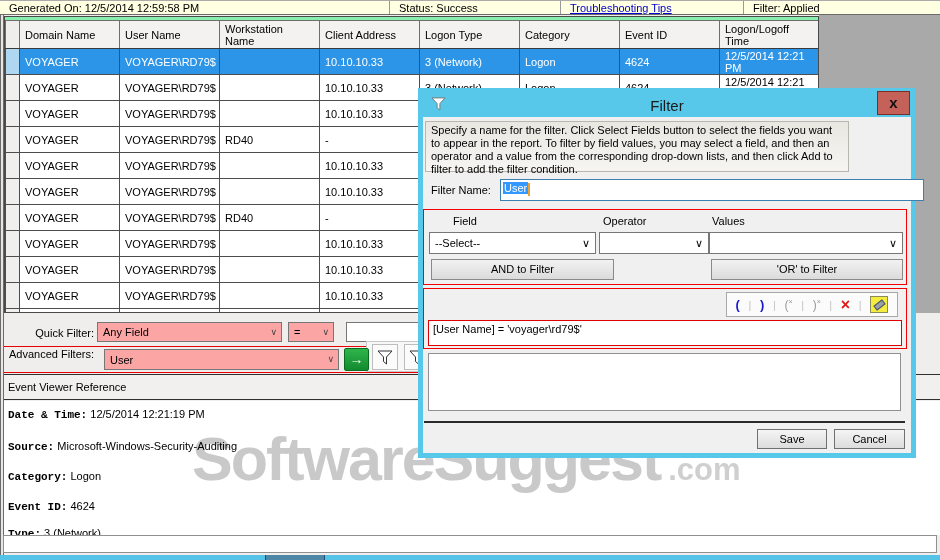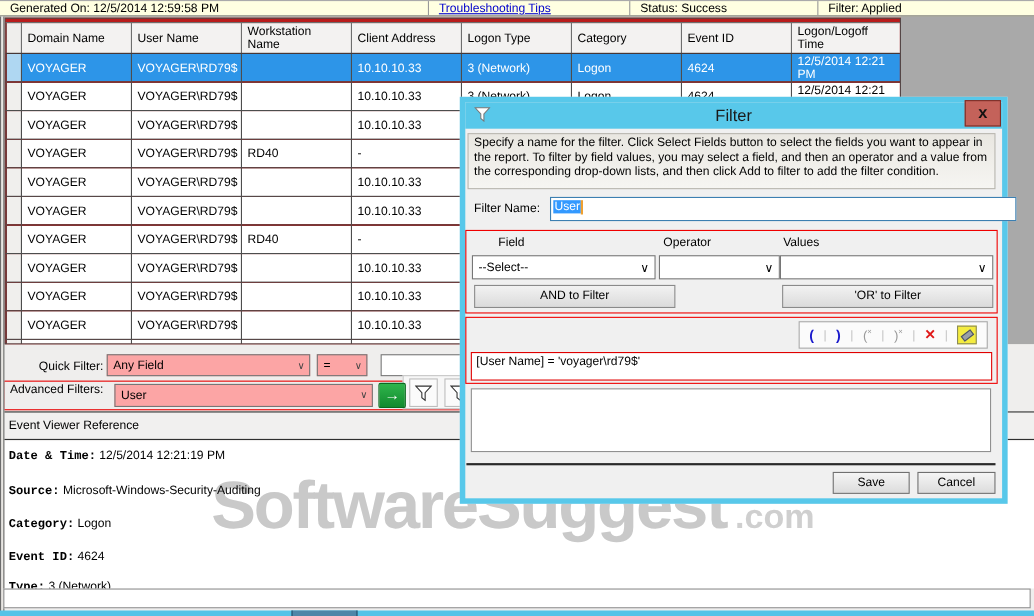--- a/index.html
+++ b/index.html
@@ -12,21 +12,21 @@
   .topbar .seg { height:100%; display:flex; align-items:center; padding-left:9px; border-right:1px solid #999; }
   .topbar .s1 { width:390px; } .topbar .s2 { width:171px; } .topbar .s3 { width:183px; } .topbar .s4 { flex:1; border-right:none; }
   .link { color:#0000CC; text-decoration:underline; cursor:pointer; }
 
   
   .left-frame { left:0; top:15px; width:4px; height:545px; background:#E8E6E2; border-left:1px solid #6c6c6c; border-right:1px solid #6c6c6c; z-index:4; }
   .right-gray { left:819px; top:15px; width:121px; height:298px; background:#A9A9A9; z-index:1; }
   .lower-bg  { left:0; top:313px; width:940px; height:247px; background:#EFEEED; z-index:1; }
 
   
-  .grid-wrap { left:4px; top:16px; width:815px; height:297px; background:#b91c1c; border:1px solid #4a4a4a; overflow:hidden; z-index:2; }
+  .grid-wrap { left:4px; top:16px; width:815px; height:297px; background:#86efac; border:1px solid #4a4a4a; overflow:hidden; z-index:2; }
   table.grid { border-collapse:collapse; table-layout:fixed; width:814px; margin-top:3px; }
   .grid col.c-rh { width:14px; } .grid col.c { width:100px; }
   .grid th { background:#F3F2F1; font-weight:normal; text-align:left; padding:1px 5px; height:28px; border:1px solid #6e6e6e; border-bottom:1px solid #3a3a3a; vertical-align:middle; line-height:12px; overflow:hidden; }
   .grid th.corner { background:#EFEEEC; }
   .grid td { background:#fff; border:1px solid #4d4d4d; padding:0 5px; height:22px; white-space:nowrap; overflow:hidden; vertical-align:middle; }
   .grid td.rowhead { background:#F0EFED; padding:0; }
   .grid td.timecell { white-space:normal; line-height:12px; vertical-align:top; padding-top:1px; }
   .grid tr.sel-row td { background:#2D95E8; color:#fff; }
   .grid tr.sel-row td.rowhead { background:#AFD7F2; }
 
@@ -58,21 +58,21 @@
   .taskbar { left:0; top:555px; width:940px; height:5px; background:#54C3E7; z-index:9; }
   .task-seg { position:absolute; left:265px; top:0; width:60px; height:5px; background:#4E86A8; border-left:1px solid #20506e; border-right:1px solid #20506e; }
 
   
   .dialog { left:418px; top:88px; width:498px; height:370px; border:5px solid #58C8EA; background:#F0F0F0; z-index:10; }
   .dlg-title { position:relative; height:24px; background:#58C8EA; display:flex; align-items:center; }
   .dlg-title .ttl { position:absolute; left:0; right:0; text-align:center; font-size:15px; color:#1a1a1a; }
   .dlg-funnel { position:absolute; left:8px; top:4px; }
   .dlg-close { position:absolute; right:1px; top:-2px; width:33px; height:24px; background:#C4625A; border:1px solid #7C2D26; color:#111; font-weight:bold; font-size:15px; line-height:21px; text-align:center; z-index:12; }
   .dlg-body { position:relative; width:488px; height:336px; }
-  .dlg-desc { position:absolute; left:2px; top:4px; width:480px; height:51px; background:linear-gradient(#E9E7E1,#F6F5F2); border:1px solid #B8B6AE; padding:2px 5px; line-height:13px; }
+  .dlg-desc { position:absolute; left:2px; top:4px; width:424px; height:51px; background:linear-gradient(#E9E7E1,#F6F5F2); border:1px solid #B8B6AE; padding:2px 5px; line-height:13px; }
   .fn-label { position:absolute; left:8px; top:67px; }
   .fn-input { position:absolute; left:77px; top:62px; width:424px; height:22px; background:#fff; border:1px solid #3C7FB1; padding:2px 2px; }
   .fn-sel { background:#3399FF; color:#fff; padding:0 1px; }
   .fn-caret { display:inline-block; width:2px; height:13px; background:#F0A030; vertical-align:middle; }
   .sec { position:absolute; border:1px solid #F00000; }
   .sec1 { left:0; top:92px; width:484px; height:76px; }
   .sec1 .lbl { position:absolute; top:5px; }
   .lbl-field{left:8px;padding-left:21px;} .lbl-op{left:179px;} .lbl-val{left:288px;}
   .dsel { position:absolute; top:22px; height:22px; background:#fff; border:1px solid #767676; display:flex; align-items:center; justify-content:space-between; padding:0 5px; }
   .dsel-field{left:5px;width:167px;} .dsel-op{left:175px;width:110px;} .dsel-val{left:285px;width:194px;}
@@ -92,24 +92,24 @@
   .dbtn { position:absolute; top:312px; height:20px; background:linear-gradient(#F5F5F5,#DCDCDC); border:1px solid #707070; text-align:center; line-height:18px; }
   .btn-save{left:334px;width:70px;} .btn-cancel{left:411px;width:71px;}
 
   b.lb { font-weight:bold;font-family:Liberation Mono, monospace; }
 </style>
 </head>
 <body>
 
 <div class="abs topbar">
   <div class="seg s1">Generated On: 12/5/2014 12:59:58 PM</div>
+  <div class="seg s2">Status: Success</div>
   <div class="seg s3">
       <span class="link">Troubleshooting Tips</span>
     </div>
-  <div class="seg s2">Status: Success</div>
   <div class="seg s4">Filter: Applied</div>
 </div>
 
 <div class="abs left-frame"></div>
 <div class="abs right-gray"></div>
 <div class="abs lower-bg"></div>
 
 <div class="abs grid-wrap">
   <table class="grid">
     <colgroup>

